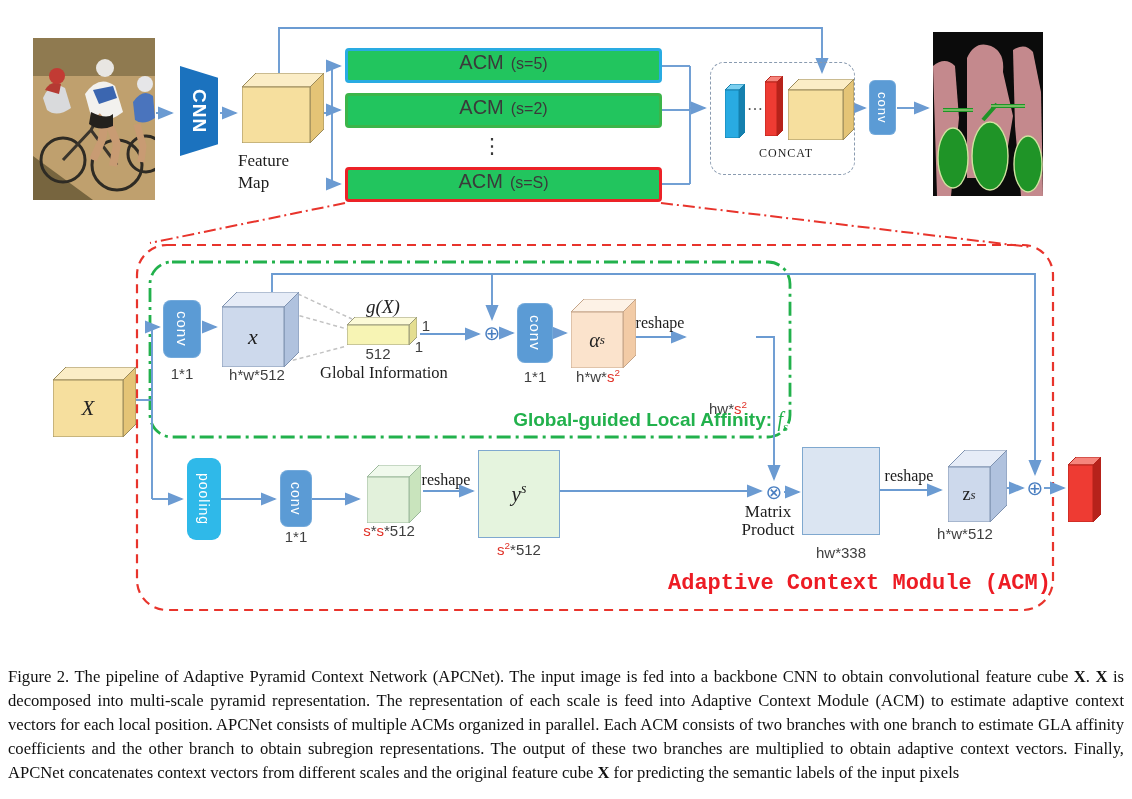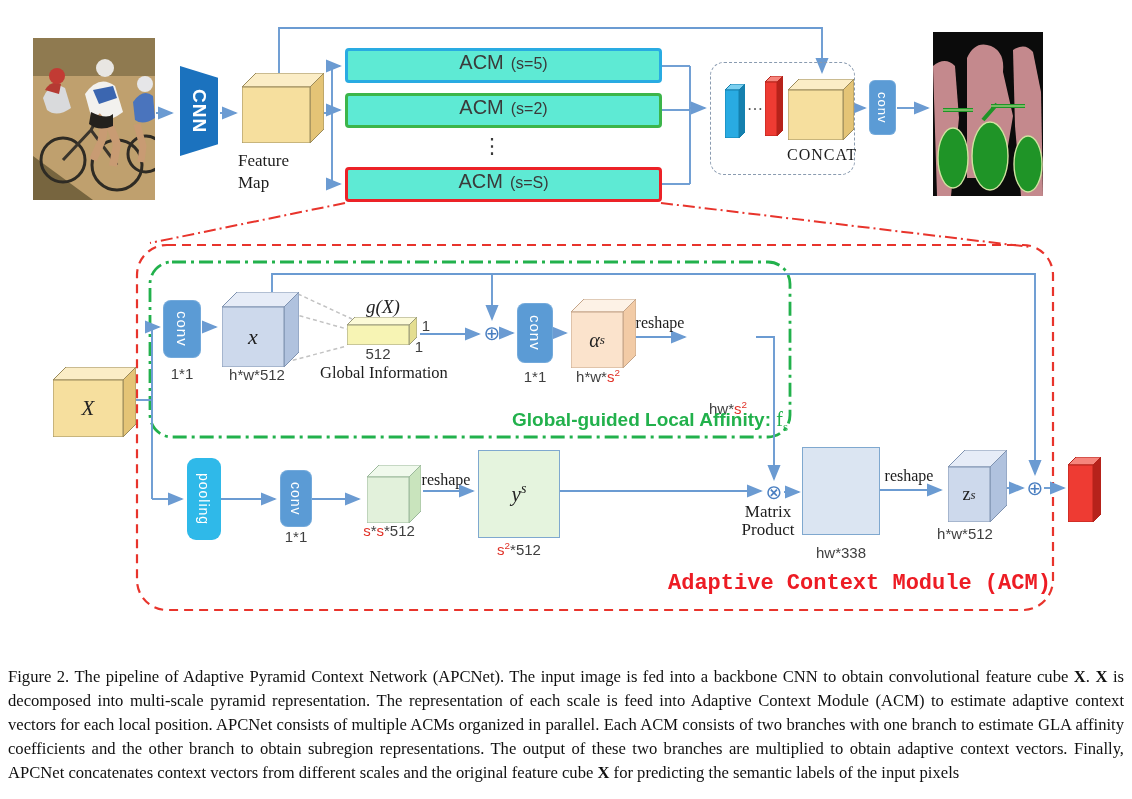--- a/index.html
+++ b/index.html
@@ -9,21 +9,21 @@
   .serifL{font-family:"Liberation Serif",serif;color:#1d1d1d;}
   .dim{font-family:"Liberation Sans",sans-serif;font-size:15px;color:#3f3f3f;
        text-align:center;white-space:nowrap;line-height:16px;}
   .red-s{color:#E03127;}
   sup{font-size:0.66em;vertical-align:super;line-height:0;}
   .convbox{background:#5B9BD5;border-radius:8px;color:#fff;display:flex;
            align-items:center;justify-content:center;box-shadow:inset 0 0 0 1px rgba(255,255,255,.15);}
   .poolbox{background:#2FB9E9;border-radius:9px;color:#fff;display:flex;
            align-items:center;justify-content:center;}
   .vtext{writing-mode:vertical-rl;font-family:"Liberation Sans",sans-serif;letter-spacing:1px;}
-  .acmbox{background:#5eead4;border-radius:4px;display:flex;align-items:baseline;
+  .acmbox{background:#22c55e;border-radius:4px;display:flex;align-items:baseline;
           justify-content:center;gap:7px;font-family:"Liberation Sans",sans-serif;color:#3a3a3a;}
   .acm-main{font-size:20px;}
   .acm-scale{font-size:16px;}
   .op{position:absolute;color:#4a7fc1;font-size:20px;line-height:20px;width:20px;
       text-align:center;font-family:"DejaVu Sans",sans-serif;}
   .panelbox{position:absolute;box-sizing:border-box;border:1.4px solid #7FA8CF;
             display:flex;align-items:center;justify-content:center;text-align:center;}
   .cubelabel{position:absolute;display:flex;align-items:center;justify-content:center;
              font-style:italic;font-family:"Liberation Serif",serif;color:#222;}
   .caption{position:absolute;left:8px;top:648px;width:1116px;font-size:16.6px;
@@ -160,21 +160,21 @@
   <svg class="abs" style="left:765px;top:76px;" width="18" height="60" viewBox="0 0 18 60">
     <polygon points="0,6 6,0 18,0 12,6" fill="#F6857C" stroke="#B6221B" stroke-width="1"></polygon>
     <polygon points="12,6 18,0 18,54 12,60" fill="#B6221B" stroke="#B6221B" stroke-width="1"></polygon>
     <polygon points="0,6 12,6 12,60 0,60" fill="#EE3B33" stroke="#B6221B" stroke-width="1"></polygon>
   </svg>
   <svg class="abs" style="left:788px;top:79px;" width="66" height="61" viewBox="0 0 66 61">
     <polygon points="0,11 11,0 66,0 55,11" fill="#FBEDC6" stroke="#9a8a5a" stroke-width="1"></polygon>
     <polygon points="55,11 66,0 66,50 55,61" fill="#E4C476" stroke="#9a8a5a" stroke-width="1"></polygon>
     <polygon points="0,11 55,11 55,61 0,61" fill="#F6DF9E" stroke="#9a8a5a" stroke-width="1"></polygon>
   </svg>
-  <div class="abs serifL" style="left:738px;top:146px;width:168px;font-size:16px;text-align:center;letter-spacing:1px;">CONCAT</div>
+  <div class="abs serifL" style="left:702px;top:146px;width:168px;font-size:12px;text-align:center;letter-spacing:1px;">CONCAT</div>
 
   <div class="abs convbox" style="left:869px;top:80px;width:27px;height:55px;border-radius:6px;">
     <span class="vtext" style="font-size:13px;">conv</span>
   </div>
 
   <svg class="abs" style="left:933px;top:32px;" width="110" height="164" viewBox="0 0 110 164">
     <rect width="110" height="164" fill="#0b0b0b"></rect>
     <path d="M0,34 q12,-10 22,0 l4,52 l-8,78 l-14,0 Z" fill="#C4898D"></path>
     <path d="M34,26 q8,-18 24,-12 q14,6 12,26 l10,44 l-10,60 l-12,0 l-4,-40 l-10,42 l-10,0 Z" fill="#C4898D"></path>
     <path d="M80,18 q12,-8 20,2 l8,40 l2,104 l-22,0 l-6,-70 Z" fill="#C4898D"></path>
@@ -239,21 +239,21 @@
   </div>
 
   <div class="abs serifL" style="left:630px;top:314px;width:60px;font-size:16px;text-align:center;">reshape</div>
 
   <div class="abs dim" style="left:698px;top:401px;width:60px;">
     <span>hw*</span><span class="red-s">s</span><sup class="red-s">2</sup>
   </div>
 
   <div class="abs gla-title" style="left:480px;top:408px;width:308px;">
     <span>Global-guided Local Affinity:</span>
-    <span style="font-family:'Liberation Serif',serif;font-weight:normal;font-size:20px;">
+    <span style="font-family:'Liberation Serif',serif;font-style:italic;font-weight:normal;font-size:20px;">
       <span>f</span><sub style="font-size:13px;">s</sub>
     </span>
   </div>
 
   <div class="abs poolbox" style="left:187px;top:458px;width:34px;height:82px;">
     <span class="vtext" style="font-size:14px;">pooling</span>
   </div>
 
   <div class="abs convbox" style="left:280px;top:470px;width:32px;height:57px;">
     <span class="vtext" style="font-size:14px;">conv</span>

